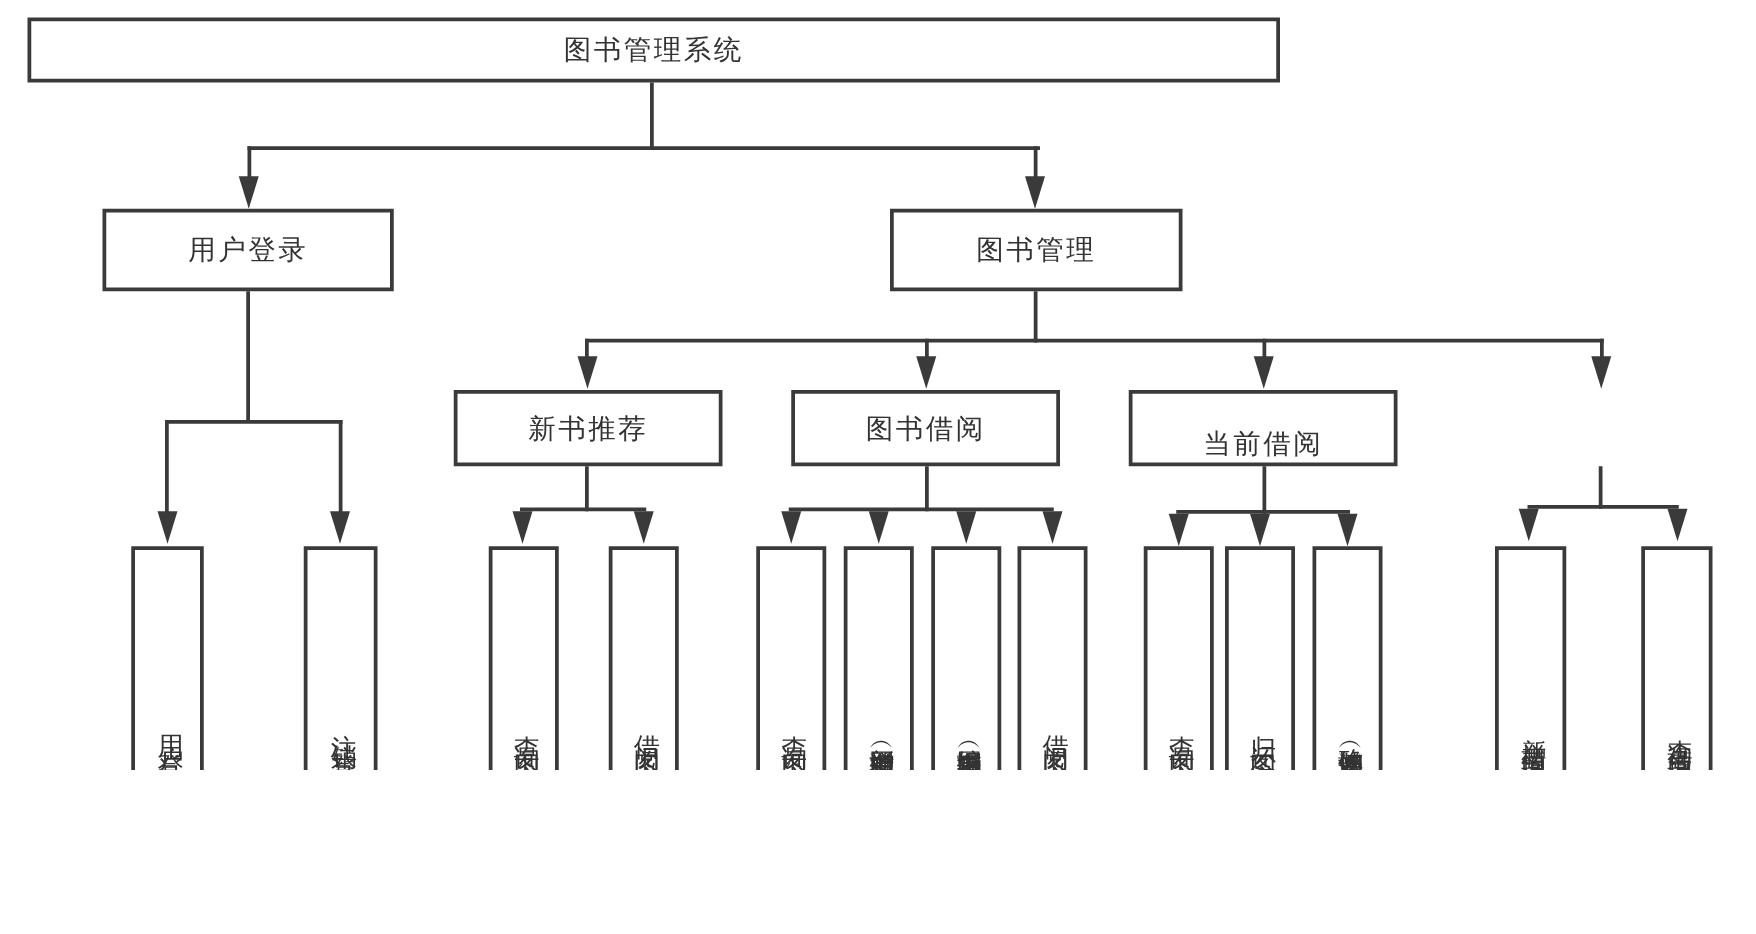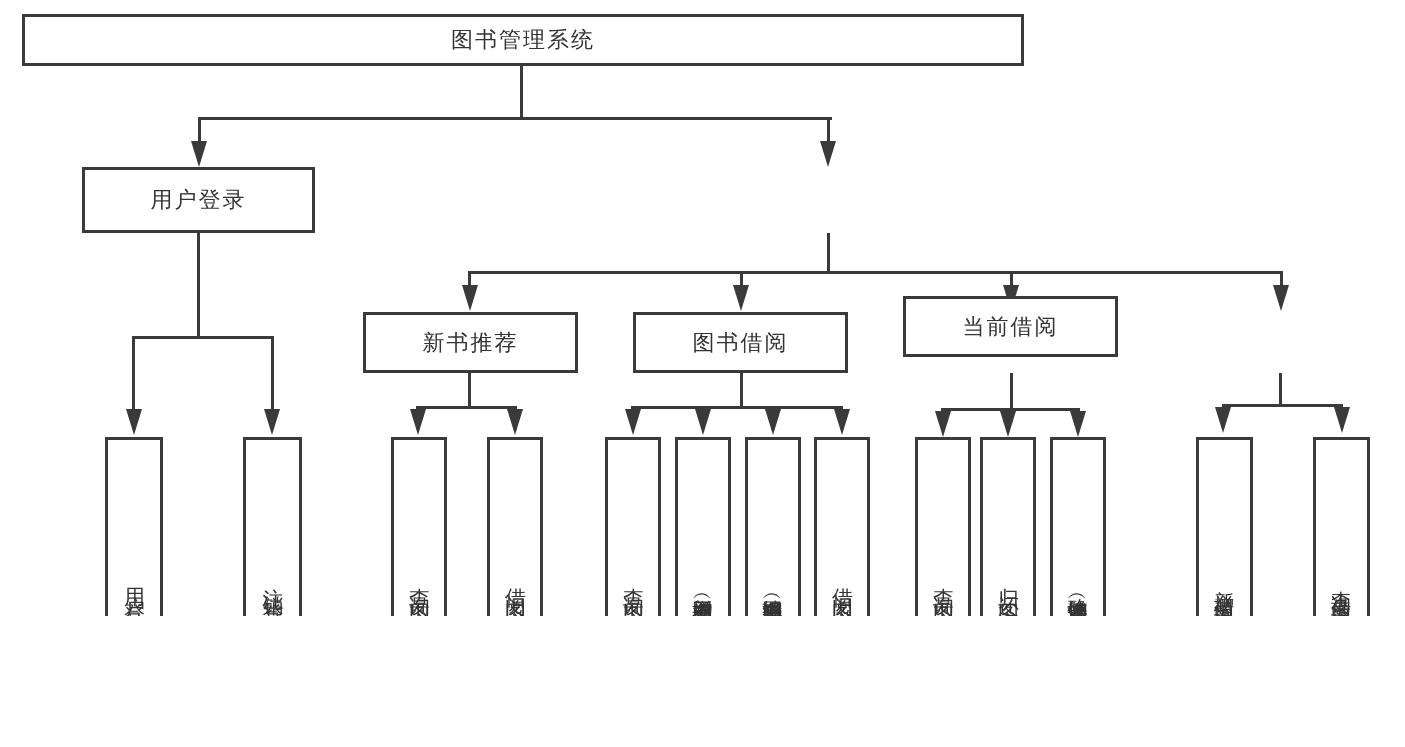--- a/index.html
+++ b/index.html
@@ -1,18 +1,18 @@
 <!DOCTYPE html>
 <html><head>
 <meta charset="utf-8">
 <style>
   html,body{margin:0;padding:0;background:#ffffff;}
   .canvas{
     position:relative;width:1405px;height:616px;background:#ffffff;
-    font-family:Liberation Serif, serif;overflow:hidden;
+    font-family:Liberation Mono, monospace;overflow:hidden;
   }
   .node{
     position:absolute;box-sizing:border-box;border:3px solid #3a3a3a;background:#ffffff;
     display:flex;align-items:center;justify-content:center;color:#333333;
   }
   .h-lbl{font-size:22px;letter-spacing:2px;white-space:nowrap;}
   .leaf-lbl{
     writing-mode:vertical-rl;text-orientation:mixed;
     font-size:21px;letter-spacing:8px;line-height:1;color:#333333;
   }
@@ -42,20 +42,23 @@
   <div class="vline" style="left:520px;top:66px;width:3px;height:53px;"></div>
   <div class="hline" style="left:198px;top:117px;width:634px;height:3px;"></div>
   <div class="vline" style="left:198px;top:117px;width:3px;height:26px;"></div>
   <div class="arrow" style="left:191px;top:141px;"></div>
   <div class="vline" style="left:827px;top:117px;width:3px;height:26px;"></div>
   <div class="arrow" style="left:820px;top:141px;"></div>
 
   <div class="node" style="left:82px;top:167px;width:233px;height:66px;">
     <span class="h-lbl">用户登录</span>
   </div>
+  <div class="node" style="left:712px;top:167px;width:234px;height:66px;">
+    <span class="h-lbl">图书管理</span>
+  </div>
 
   <div class="vline" style="left:197px;top:233px;width:3px;height:105px;"></div>
   <div class="hline" style="left:132px;top:336px;width:142px;height:3px;"></div>
   <div class="vline" style="left:132px;top:336px;width:3px;height:74px;"></div>
   <div class="arrow" style="left:126px;top:409px;"></div>
   <div class="vline" style="left:271px;top:336px;width:3px;height:74px;"></div>
   <div class="arrow" style="left:264px;top:409px;"></div>
 
   <div class="vline" style="left:827px;top:233px;width:3px;height:41px;"></div>
   <div class="hline" style="left:468px;top:271px;width:815px;height:3px;"></div>
@@ -67,21 +70,21 @@
   <div class="arrow" style="left:1003px;top:285px;"></div>
   <div class="vline" style="left:1280px;top:271px;width:3px;height:16px;"></div>
   <div class="arrow" style="left:1273px;top:285px;"></div>
 
   <div class="node" style="left:633px;top:312px;width:215px;height:61px;">
     <span class="h-lbl">图书借阅</span>
   </div>
   <div class="node" style="left:363px;top:312px;width:215px;height:61px;">
     <span class="h-lbl">新书推荐</span>
   </div>
-  <div class="node" style="left:903px;top:296px;width:215px;height:61px;">
+  <div class="node" style="left:903px;top:312px;width:215px;height:61px;align-items:flex-end;">
     <span class="h-lbl">当前借阅</span>
   </div>
 
   <div class="vline" style="left:468px;top:373px;width:3px;height:36px;"></div>
   <div class="hline" style="left:416px;top:406px;width:101px;height:3px;"></div>
   <div class="arrow" style="left:410px;top:409px;"></div>
   <div class="arrow" style="left:507px;top:409px;"></div>
 
   <div class="vline" style="left:740px;top:373px;width:3px;height:36px;"></div>
   <div class="hline" style="left:631px;top:406px;width:212px;height:3px;"></div>

